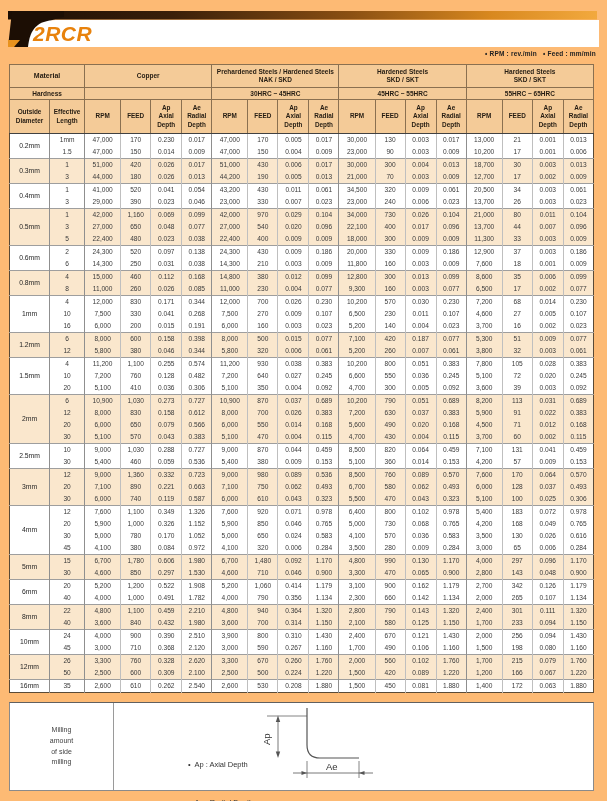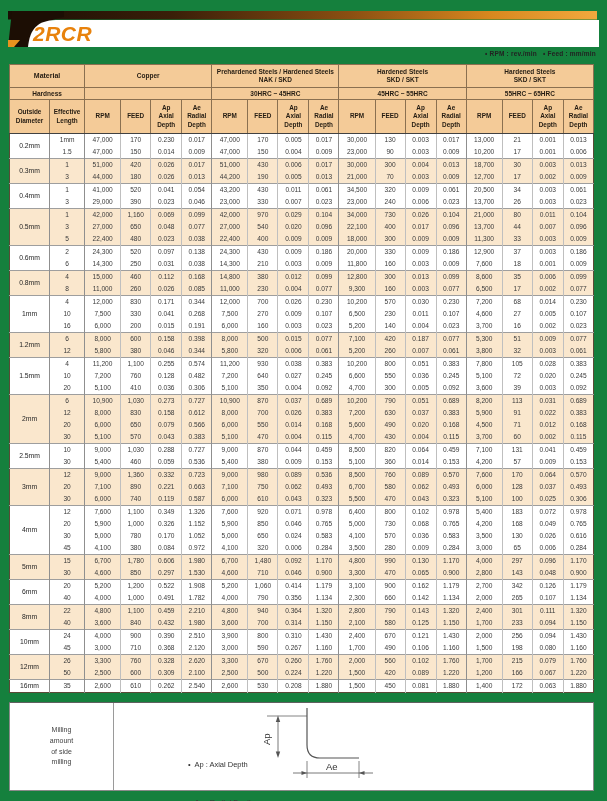--- a/index.html
+++ b/index.html
@@ -1,21 +1,21 @@
 <!DOCTYPE html>
 <html><head>
 <meta charset="utf-8">
 <style>
   html,body{margin:0;padding:0;}
   body{
     width:607px;height:801px;background:#ffffff;position:relative;
     font-family:"Liberation Sans", sans-serif;
     -webkit-font-smoothing:antialiased;
   }
-  .page{position:absolute;inset:0;background:#15803d;overflow:hidden;}
+  .page{position:absolute;inset:0;background:#fdba74;overflow:hidden;}
 
   
   .logo-svg{position:absolute;left:0;top:0;}
 
   
   .units-note{
     position:absolute;top:50px;right:11px;
     font-size:6.5px;font-weight:bold;color:#222;letter-spacing:.2px;
     white-space:pre;
   }

